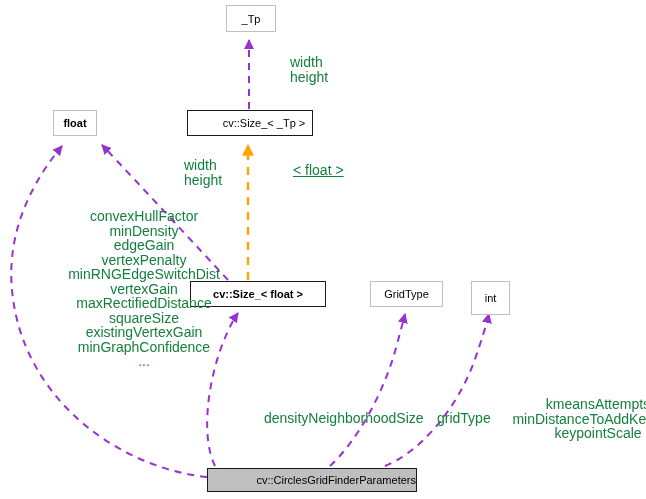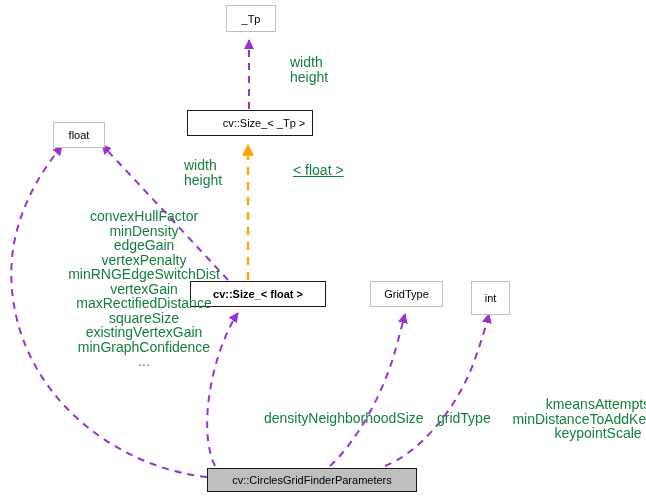--- a/index.html
+++ b/index.html
@@ -85,41 +85,41 @@
 
     <path d="M 330 466 C 358 440 384 392 396 348 C 400 333 403 322 405 314" fill="none" stroke="#9B30D0" stroke-width="2" stroke-dasharray="7,6" marker-end="url(#arrow-purple)"></path>
 
     <path d="M 385 466 C 420 452 456 410 474 362 C 481 342 486 326 489 314" fill="none" stroke="#9B30D0" stroke-width="2" stroke-dasharray="7,6" marker-end="url(#arrow-purple)"></path>
   </svg>
 
   <div class="node plain" style="left:226px; top:5px; width:50px; height:27px;">
     <span>_Tp</span>
   </div>
 
-  <div class="node plain" style="left:53px; top:122px; width:52px; height:26px;">
+  <div class="node plain" style="left:53px; top:110px; width:44px; height:26px;font-weight:bold;">
     <span>float</span>
   </div>
 
   <div class="node bold" style="left:187px; top:110px; width:126px; height:26px;padding-left:28px;">
     <span>cv::Size_&lt; _Tp &gt;</span>
   </div>
 
   <div class="node bold" style="left:190px; top:281px; width:136px; height:26px;font-weight:bold;">
     <span>cv::Size_&lt; float &gt;</span>
   </div>
 
   <div class="node plain" style="left:370px; top:281px; width:73px; height:26px;">
     <span>GridType</span>
   </div>
 
   <div class="node plain" style="left:471px; top:281px; width:39px; height:34px;">
     <span>int</span>
   </div>
 
-  <div class="node current" style="left:207px; top:468px; width:210px; height:24px;">
+  <div class="node current" style="left:207px; top:468px; width:210px; height:24px;justify-content:flex-end;">
     <span>cv::CirclesGridFinderParameters</span>
   </div>
 
   <div class="edge-label left-anchor" style="left:250px; top:55px;">width
 height</div>
 
   <div class="edge-label left-anchor" style="left:253px; top:163px;text-decoration:underline;">&lt; float &gt;</div>
 
   <div class="edge-label left-anchor" style="left:144px; top:158px;">width
 height</div>

